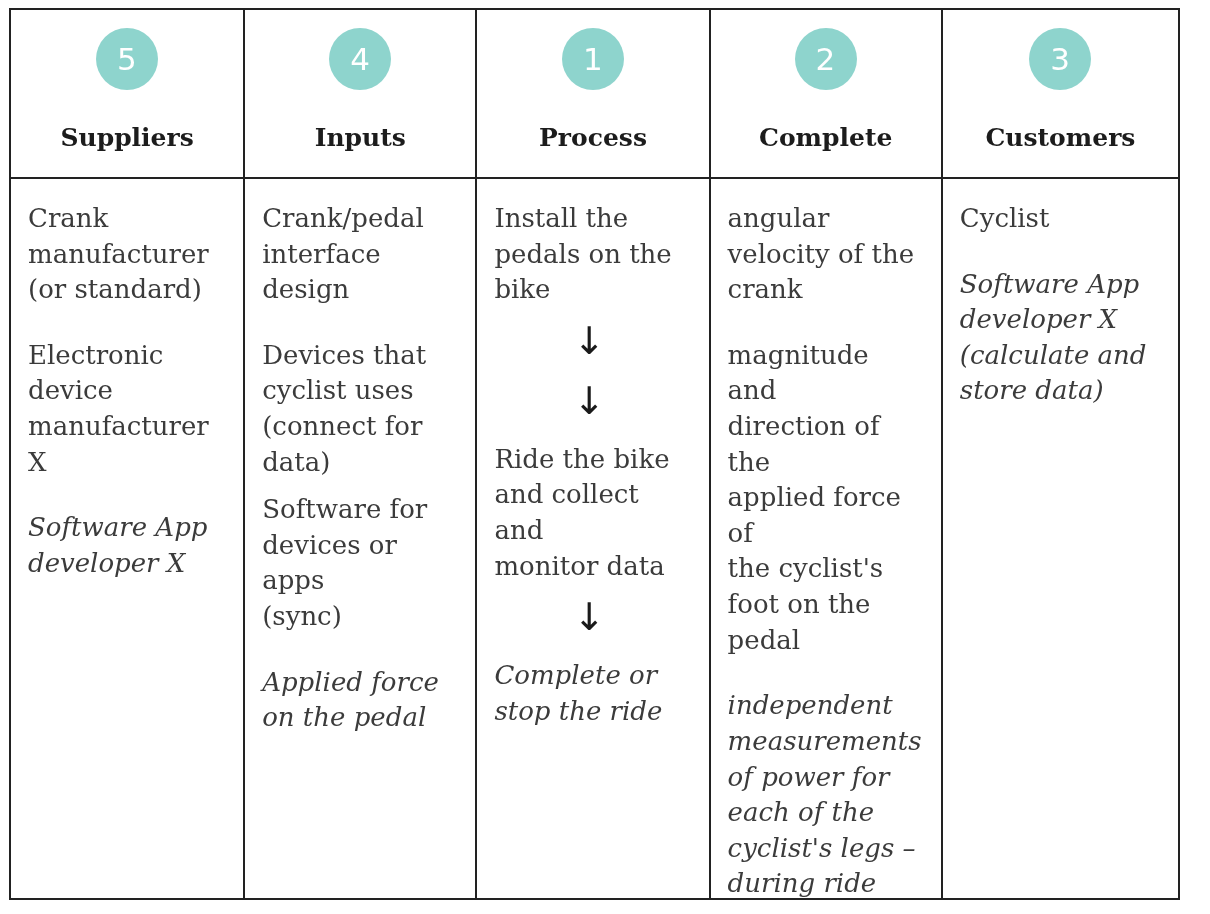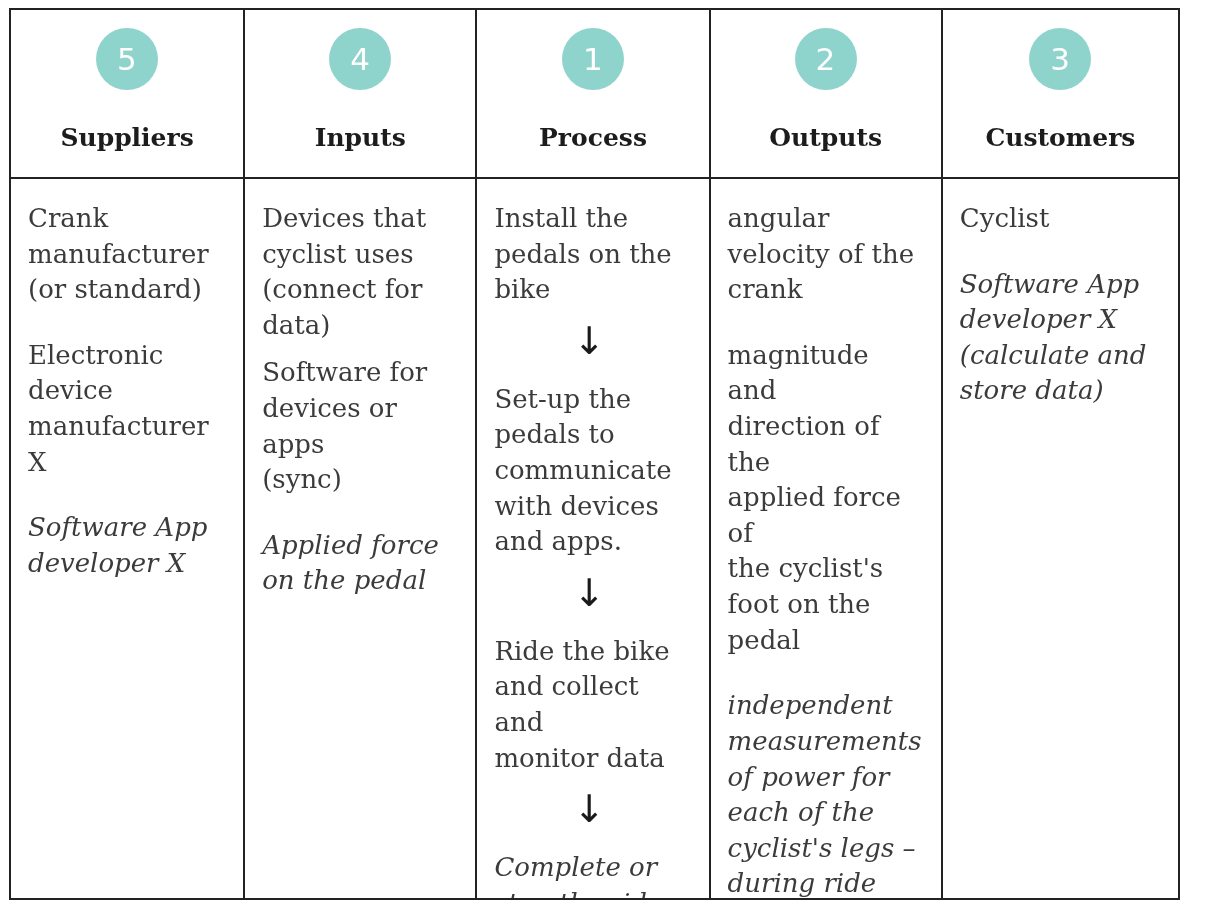--- a/index.html
+++ b/index.html
@@ -148,21 +148,21 @@
     <div class="col col-2 header-cell">
       <div class="badge">1</div>
       <div class="header-title">
         <span>Process</span>
       </div>
     </div>
 
     <div class="col col-3 header-cell">
       <div class="badge">2</div>
       <div class="header-title">
-        <span>Outputs</span>
+        <span>Complete</span>
       </div>
     </div>
 
     <div class="col col-4 header-cell">
       <div class="badge">3</div>
       <div class="header-title">
         <span>Customers</span>
       </div>
     </div>
   </div>
@@ -174,41 +174,39 @@
 manufacturer
 (or standard)</p>
       <p class="para">Electronic
 device
 manufacturer X</p>
       <p class="para">Software App
 developer X</p>
     </div>
 
     <div class="col col-1 body-cell">
+      <p class="para">Crank/pedal
+interface
+design</p>
       <p class="para tight">Devices that
 cyclist uses
 (connect for
 data)</p>
       <p class="para">Software for
 devices or apps
 (sync)</p>
       <p class="para">Applied force
 on the pedal</p>
     </div>
 
     <div class="col col-2 body-cell process-cell">
       <p class="para">Install the
 pedals on the
 bike</p>
       <span class="arrow">↓</span>
-      <p class="para">Set-up the
-pedals to
-communicate
-with devices
-and apps.</p>
       <span class="arrow">↓</span>
       <p class="para">Ride the bike
 and collect and
 monitor data</p>
       <span class="arrow">↓</span>
       <p class="para">Complete or
 stop the ride</p>
     </div>
 
     <div class="col col-3 body-cell">

